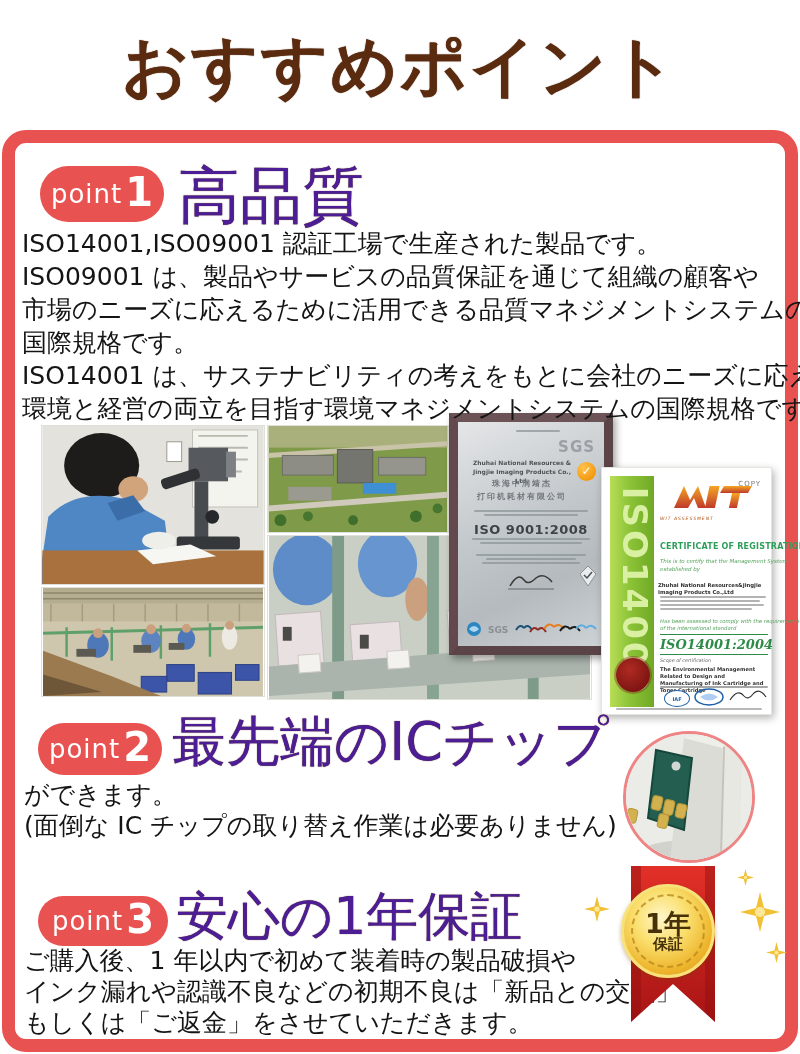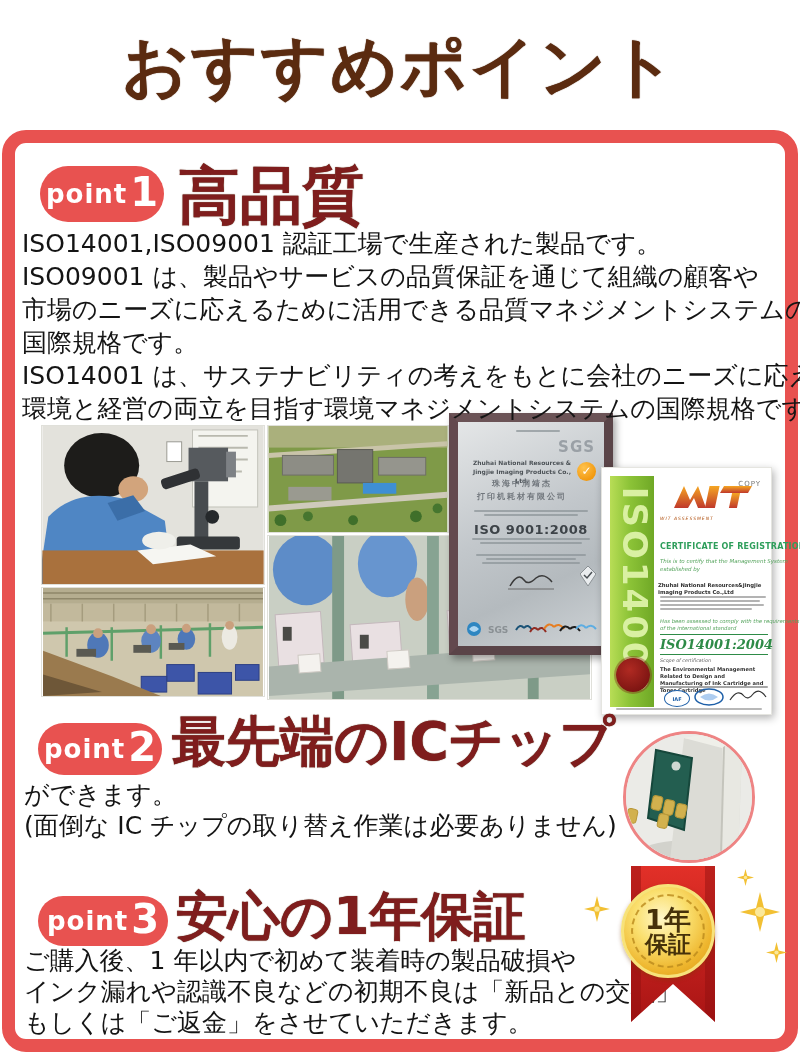--- a/index.html
+++ b/index.html
@@ -16,25 +16,25 @@
   
   .recommend-box{
     position:absolute;left:2px;top:130px;width:796px;height:922px;
     border:13px solid #e85250;border-radius:24px;background:#ffffff;box-sizing:border-box;
   }
   
   .point-badge{
     position:absolute;background:#e85250;border-radius:30px;color:#fff;
     display:flex;align-items:center;justify-content:center;z-index:6;
   }
-  .badge-label{font-size:26px;font-weight:bold;letter-spacing:1px;}
+  .badge-label{font-size:26px;font-weight:normal;letter-spacing:1px;}
   .badge-number{font-size:40px;font-weight:bold;line-height:1;margin-left:3px;transform:translateY(-2px);}
   
   .brown-title{
-    position:absolute;font-weight:bold;color:#7f1d1d;white-space:nowrap;z-index:6;
+    position:absolute;font-weight:normal;color:#4c1d95;white-space:nowrap;z-index:6;
     text-shadow:0 0 1px #4a2109;
   }
   
   .desc{position:absolute;color:#141414;font-size:25px;z-index:5;}
   .desc div{white-space:nowrap;}
   
   .photo{position:absolute;z-index:1;border:1px solid #e0e0da;box-sizing:border-box;}
   .cert-sgs{
     position:absolute;left:449px;top:413px;width:164px;height:242px;z-index:2;
     border:9px solid #5a4448;border-top-color:#6b5356;border-left-color:#63494e;
@@ -80,21 +80,21 @@
     border:3px solid #f7e27a;box-sizing:border-box;box-shadow:0 2px 4px rgba(120,60,0,.4);
   }
   .medal::before{
     content:"";position:absolute;inset:7px;border:2px dashed #bb8a1c;border-radius:50%;opacity:.8;
   }
   .medal-text{
     position:absolute;inset:0;display:flex;flex-direction:column;align-items:center;justify-content:center;
     color:#46310a;font-weight:bold;line-height:1.02;text-align:center;
   }
   .medal-line1{font-size:27px;}
-  .medal-line2{font-size:23px;}
+  .medal-line2{font-size:15px;}
   .sparkle{position:absolute;z-index:7;}
 </style>
 </head>
 <body>
 
 <div class="page-title">おすすめポイント</div>
 
 <div class="recommend-box"></div>
 
 <div class="point-badge" style="left:40px;top:166px;width:124px;height:56px;">

